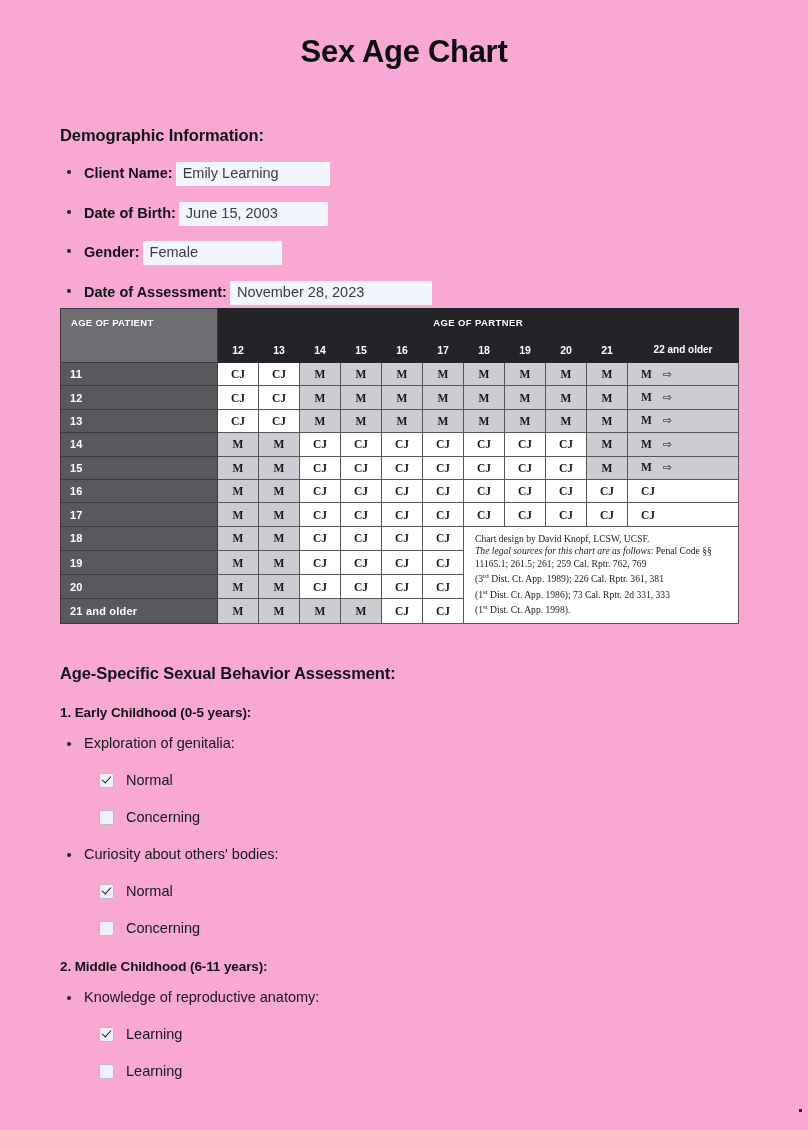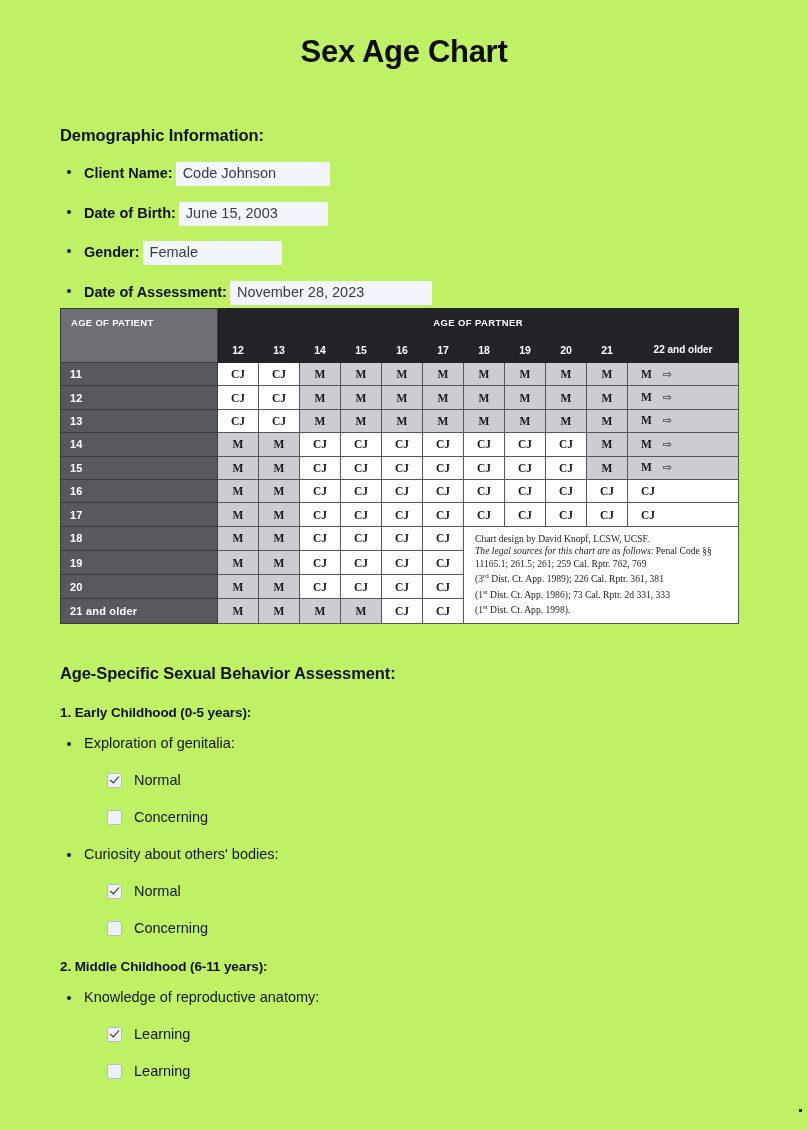--- a/index.html
+++ b/index.html
@@ -12,21 +12,21 @@
     height: 1130px;
     position: relative;
     font-family: "Liberation Sans", sans-serif;
     color: #15161a;
     overflow: hidden;
   }
 
   .page {
     position: absolute;
     inset: 0;
-    background: #bef264;
+    background: #f9a8d4;
   }
 
   
   .doc-title {
     text-align: center;
     font-size: 31px;
     font-weight: bold;
     letter-spacing: -0.3px;
     color: #0d0d0f;
     margin: 33px 0 0 0;
@@ -234,21 +234,21 @@
     height: 4px;
     border-radius: 50%;
     background: #15161a;
   }
   .bullet-text {
     font-size: 14.5px;
     line-height: 19px;
     color: #15161a;
   }
 
-  .options { margin: 12px; padding: 0; list-style: none; }
+  .options { margin: 4px; padding: 0; list-style: none; }
   .option-row {
     display: flex;
     align-items: center;
     gap: 12px;
     margin-top: 19px;
     padding-left: 11px;
   }
   .option-row:first-child { margin-top: 18px; }
 
   .checkbox {
@@ -290,21 +290,21 @@
 <body>
 
 <div class="page">
 
   <h1 class="doc-title">Sex Age Chart</h1>
 
   <section class="demographics">
     <h2 class="section-heading">Demographic Information:</h2>
     <ul class="demo-list">
       <li>
-        <span class="demo-label">Client Name:</span><span class="demo-value v-name">Code Johnson</span>
+        <span class="demo-label">Client Name:</span><span class="demo-value v-name">Emily Learning</span>
       </li>
       <li>
         <span class="demo-label">Date of Birth:</span><span class="demo-value v-dob">June 15, 2003</span>
       </li>
       <li>
         <span class="demo-label">Gender:</span><span class="demo-value v-gender">Female</span>
       </li>
       <li>
         <span class="demo-label">Date of Assessment:</span><span class="demo-value v-assess">November 28, 2023</span>
       </li>

